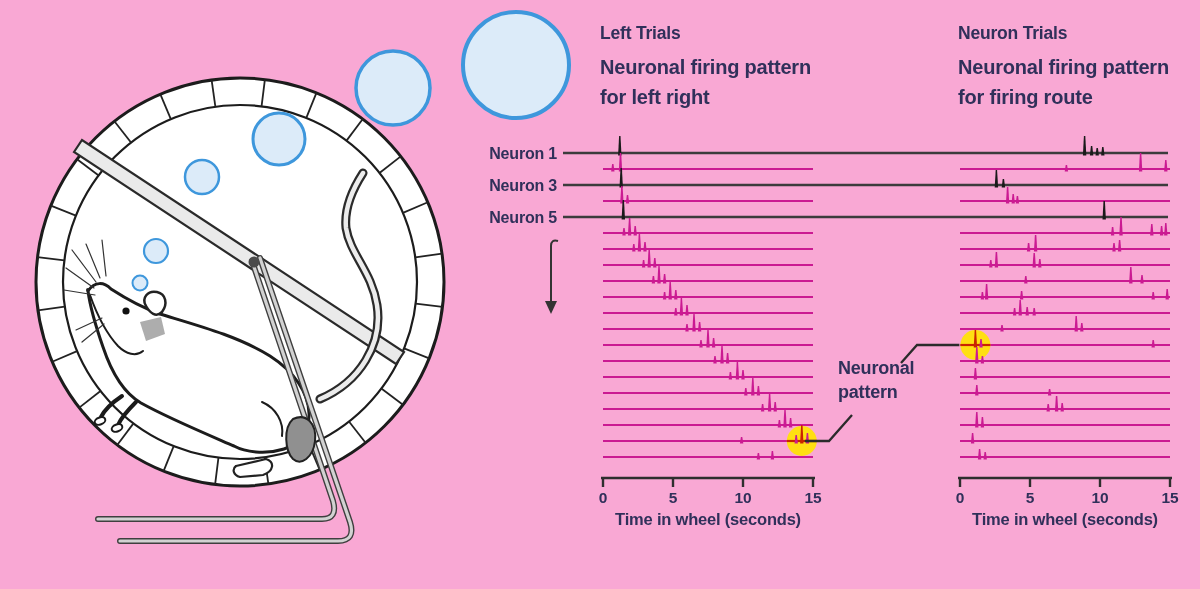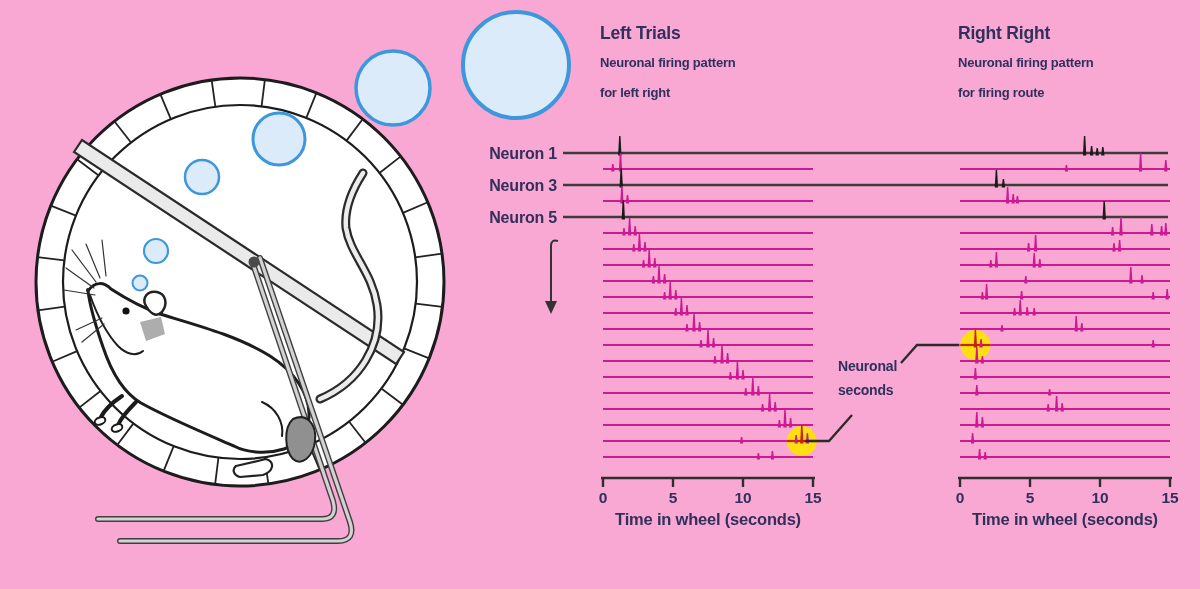--- a/index.html
+++ b/index.html
@@ -2,22 +2,22 @@
 <html><head>
 <meta charset="utf-8">
 <style>
   html,body{margin:0;padding:0;background:#fff;}
   .stage{position:relative;width:1200px;height:589px;background:#f9a8d4;overflow:hidden;
          font-family:"Liberation Sans",sans-serif;padding-left:32px;}
   .stage svg{position:absolute;left:0;top:0;}
   .cap{position:absolute;color:#30305a;font-weight:bold;white-space:nowrap;
        letter-spacing:-0.2px;line-height:1.15;}
   .cap.t{font-size:17.5px;}
-  .cap.s{font-size:13px;}
-  .cap.a{font-size:14px;}
+  .cap.s{font-size:20px;}
+  .cap.a{font-size:18px;}
 </style>
 </head>
 <body>
 
 <div class="stage">
 
   <svg id="illus" width="600" height="589" viewBox="0 0 600 589">
 
     <g>
       <circle cx="240" cy="282" r="204" fill="#ffffff" stroke="#1c1c1c" stroke-width="3"></circle>
@@ -109,26 +109,26 @@
         <circle cx="279" cy="139" r="26" fill="#dcebf9" stroke="#3e97dc" stroke-width="3"></circle>
         <circle cx="393" cy="88" r="37" fill="#dcebf9" stroke="#3e97dc" stroke-width="3.5"></circle>
         <circle cx="516" cy="65" r="53" fill="#dcebf9" stroke="#3e97dc" stroke-width="4"></circle>
       </g>
   </svg>
 
   <div class="cap t" style="left:600px;top:23px">Left Trials</div>
   <div class="cap s" style="left:600px;top:56px">Neuronal firing pattern</div>
   <div class="cap s" style="left:600px;top:86px">for left right</div>
 
-  <div class="cap t" style="left:958px;top:23px">Right Right</div>
+  <div class="cap t" style="left:958px;top:23px">Neuron Trials</div>
   <div class="cap s" style="left:958px;top:56px">Neuronal firing pattern</div>
   <div class="cap s" style="left:958px;top:86px">for firing route</div>
 
   <div class="cap a" style="left:838px;top:358px">Neuronal</div>
-  <div class="cap a" style="left:838px;top:382px">seconds</div>
+  <div class="cap a" style="left:838px;top:382px">pattern</div>
 
   <svg id="raster" width="1200" height="589" viewBox="0 0 1200 589">
       <line x1="563" y1="153" x2="1168" y2="153" stroke="#3c3c3c" stroke-width="2.6"></line>
       <line x1="563" y1="185" x2="1168" y2="185" stroke="#3c3c3c" stroke-width="2.6"></line>
       <line x1="563" y1="217" x2="1168" y2="217" stroke="#3c3c3c" stroke-width="2.6"></line>
       <text x="557" y="158.5" text-anchor="end" fill="#30305a" font-size="16" font-weight="bold" font-family="&quot;Liberation Sans&quot;,sans-serif" letter-spacing="-0.2">Neuron 1</text>
       <text x="557" y="190.5" text-anchor="end" fill="#30305a" font-size="16" font-weight="bold" font-family="&quot;Liberation Sans&quot;,sans-serif" letter-spacing="-0.2">Neuron 3</text>
       <text x="557" y="222.5" text-anchor="end" fill="#30305a" font-size="16" font-weight="bold" font-family="&quot;Liberation Sans&quot;,sans-serif" letter-spacing="-0.2">Neuron 5</text>
       <path d="M 558,241 Q 551,239 551,246 L 551,302" fill="none" stroke="#333333" stroke-width="2"></path>
       <polygon points="545,301 557,301 551,314" fill="#333333"></polygon>

